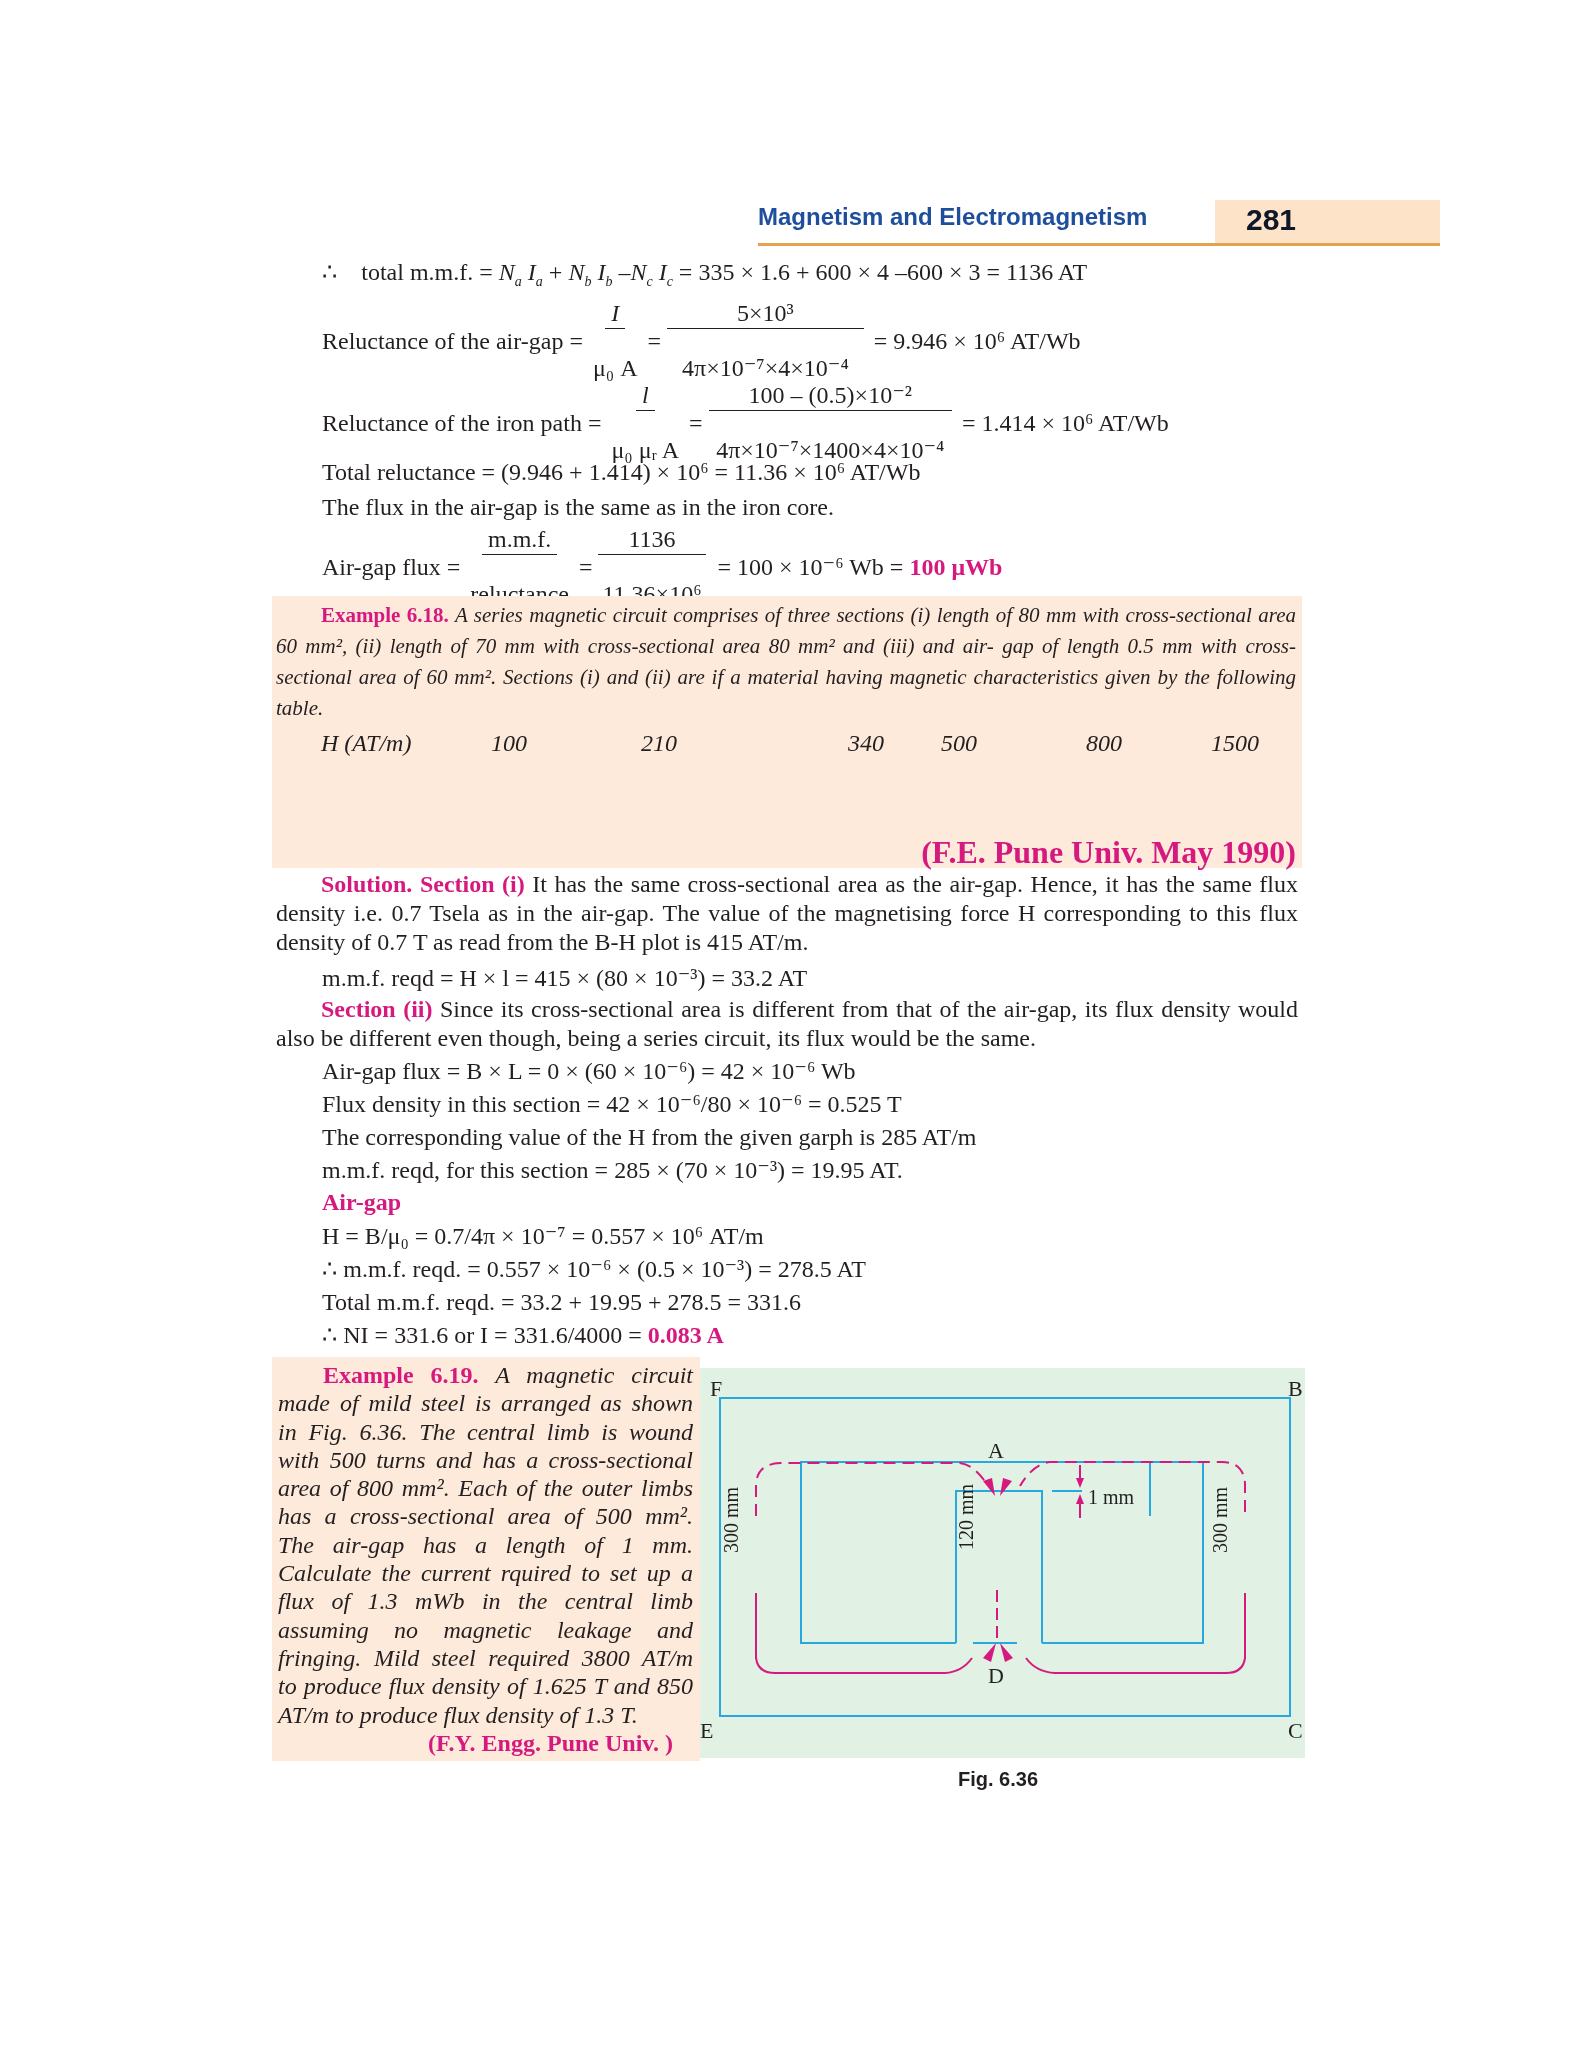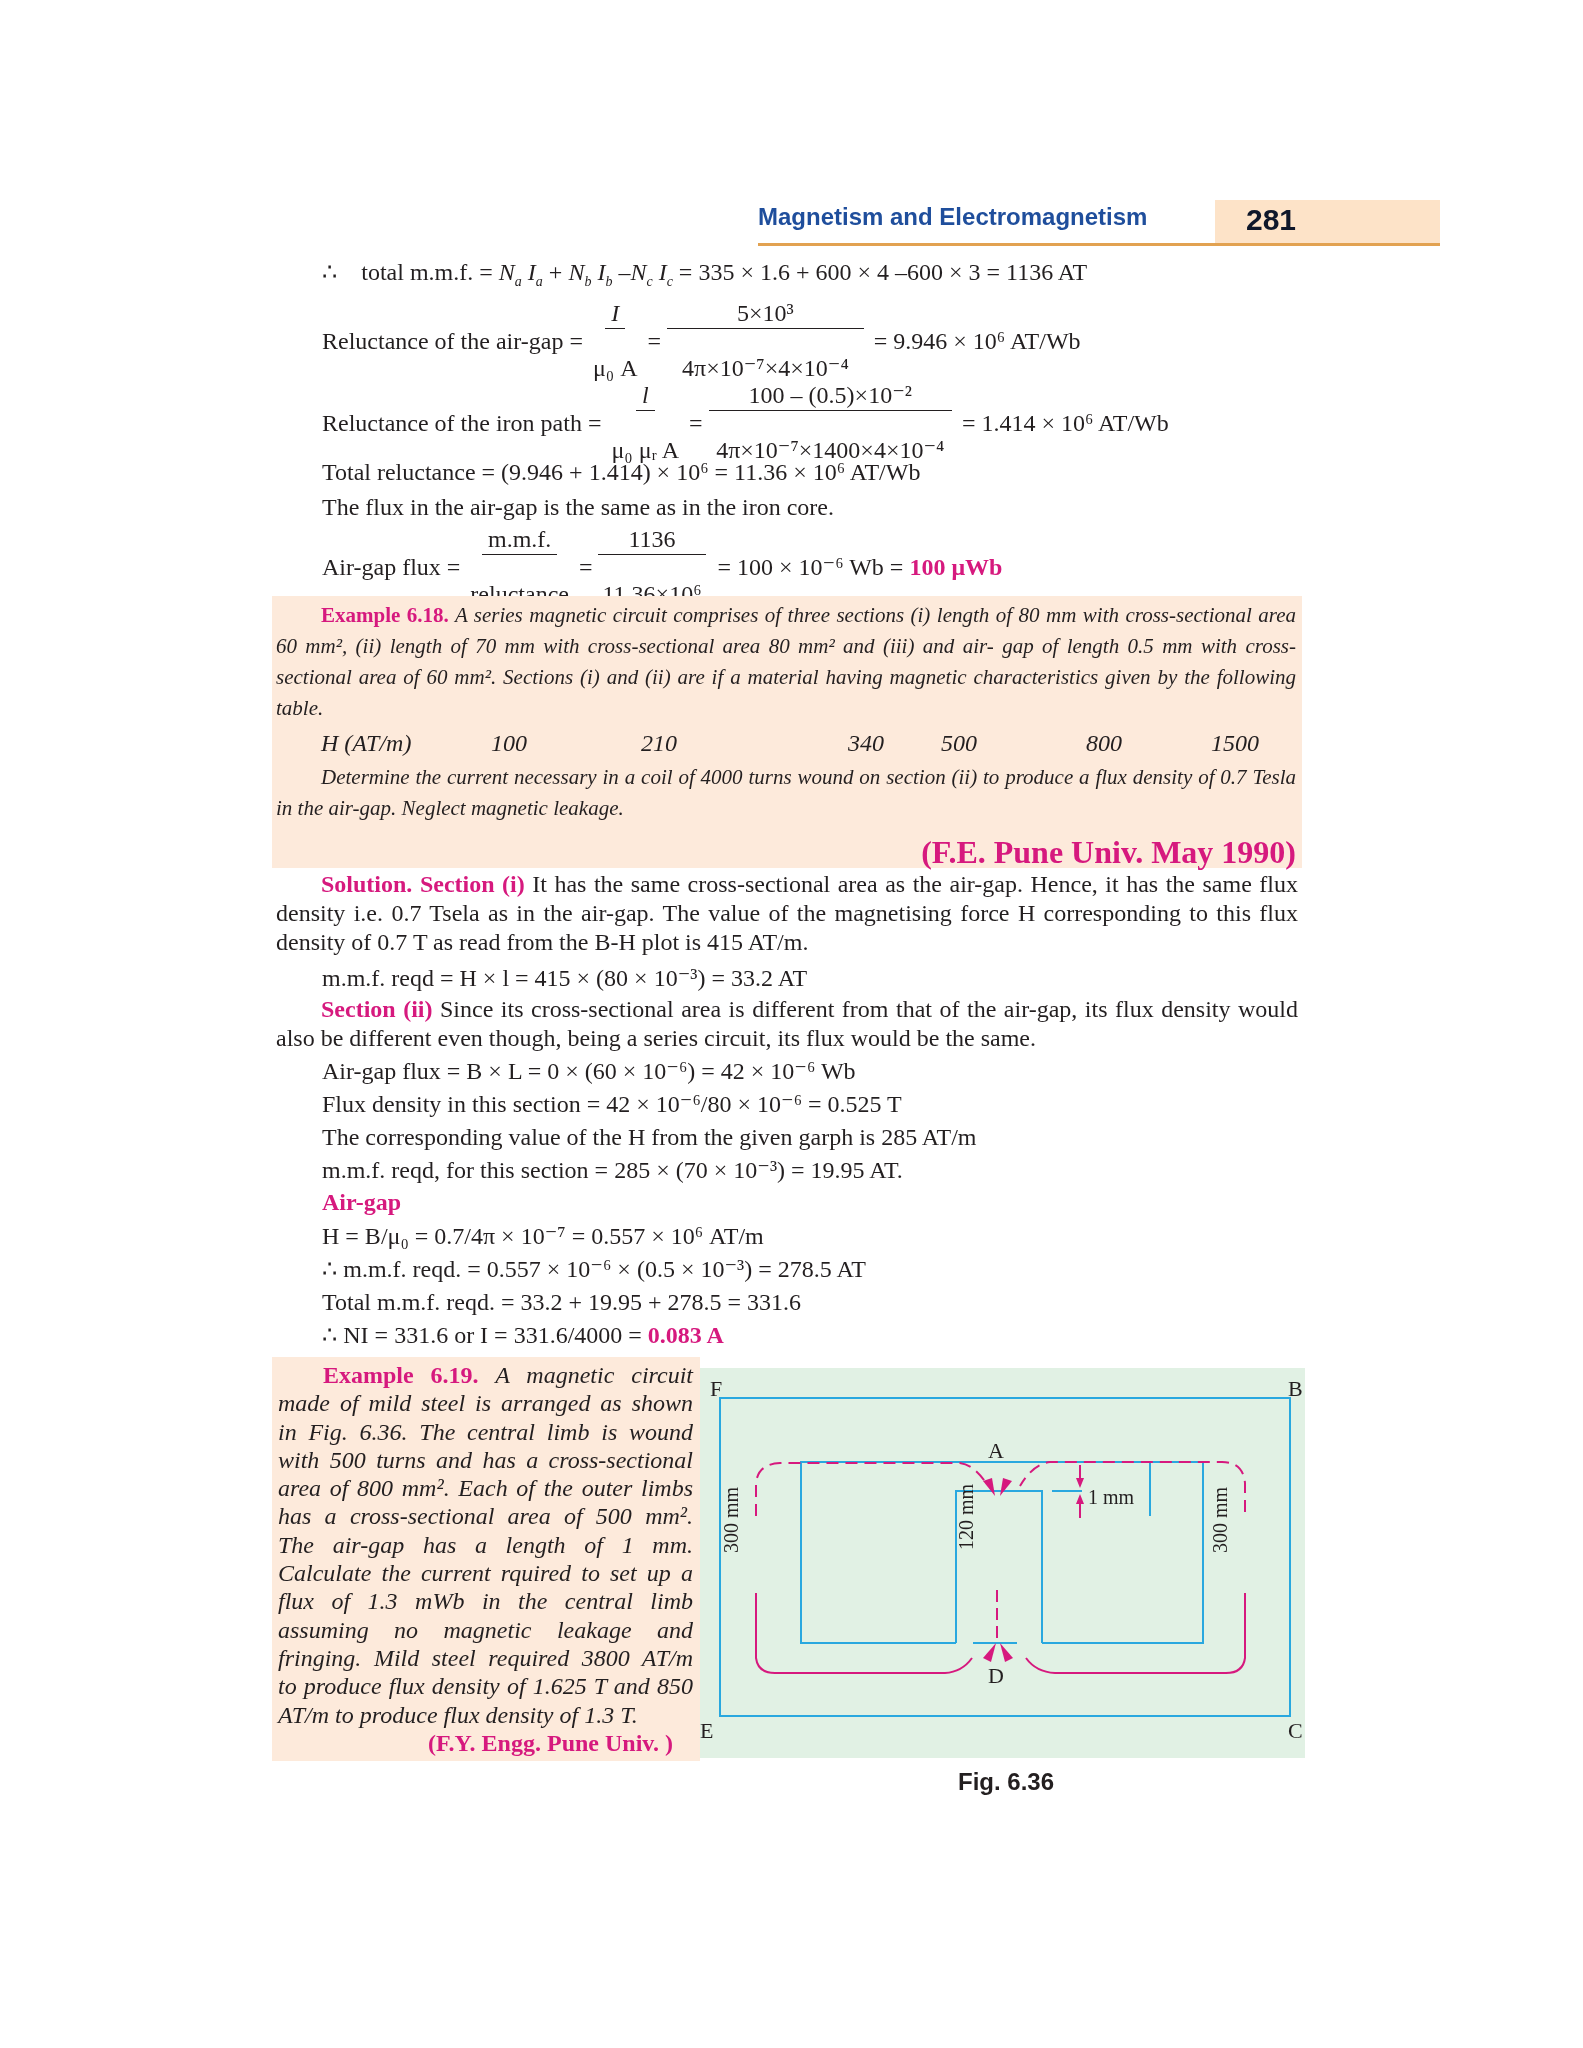--- a/index.html
+++ b/index.html
@@ -20,21 +20,21 @@
   .frac { display:inline-flex; flex-direction:column; align-items:center; vertical-align:middle; margin:0 4px; }
   .frac .num { border-bottom:1.5px solid #231f20; padding:0 6px; line-height:30px; }
   .frac .den { padding:0 6px; line-height:30px;margin-top:24px; }
 
   .example-box { background:#fdeadb; }
   .ex-text { font-style:italic; font-size:21px; line-height:31px; text-align:justify; }
   .tbl-row { display:flex; font-style:italic; font-size:24px; line-height:30px; }
   .tbl-row span { display:inline-block; }
 
   .fig-panel { left:700px; top:1368px; width:605px; height:390px; background:#e1f1e4; }
-  .fig-caption { left:958px; top:1768px; font-family:"Liberation Sans", sans-serif; font-weight:bold; font-size:24px; }
+  .fig-caption { left:958px; top:1768px; font-family:"Liberation Sans", sans-serif; font-weight:bold; font-size:20px; }
 </style>
 </head>
 <body>
 
 <div class="abs header-title">Magnetism and  Electromagnetism</div>
 <div class="abs page-num-box"></div>
 <div class="abs page-num">281</div>
 <div class="abs header-rule"></div>
 
 <div class="abs line" style="left:322px;top:258px;">
@@ -100,24 +100,20 @@
     <span>having magnetic characteristics given by the following table.</span>
   </div>
   <div class="tbl-row" style="margin-left:45px;margin-top:4px;">
     <span style="width:170px;">H (AT/m)</span>
     <span style="width:150px;">100</span>
     <span style="width:150px;">210</span>
     <span style="width:150px;text-align:center;">340</span>
     <span style="width:145px;">500</span>
     <span style="width:125px;">800</span>
     <span>1500</span>
-  </div>
-  <div class="ex-text" style="text-indent:45px;margin-top:4px;">
-    <span>Determine the current necessary in a coil of 4000 turns wound on section (ii) to produce a flux</span>
-    <span>density of 0.7 Tesla in the air-gap.  Neglect magnetic leakage.</span>
   </div>
   <div class="magenta" style="position:absolute;right:0;top:234px;font-size:32px;">(F.E. Pune Univ. May 1990)</div>
 </div>
 
 <div class="abs" style="left:276px;top:870px;width:1022px;font-size:24px;line-height:29px;text-align:justify;">
   <span style="margin-left:45px;" class="magenta">Solution.</span>
   <span class="magenta">Section (i)</span>
   <span>It has the same cross-sectional area as the air-gap.  Hence, it has the same</span>
   <span>flux density i.e. 0.7 Tsela as in the air-gap.  The value of the magnetising force H corresponding to</span>
   <span>this flux density of 0.7 T as read from the B-H plot is 415 AT/m.</span>

